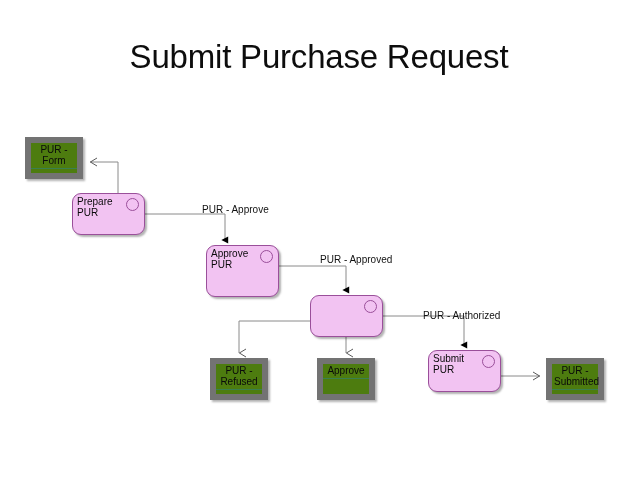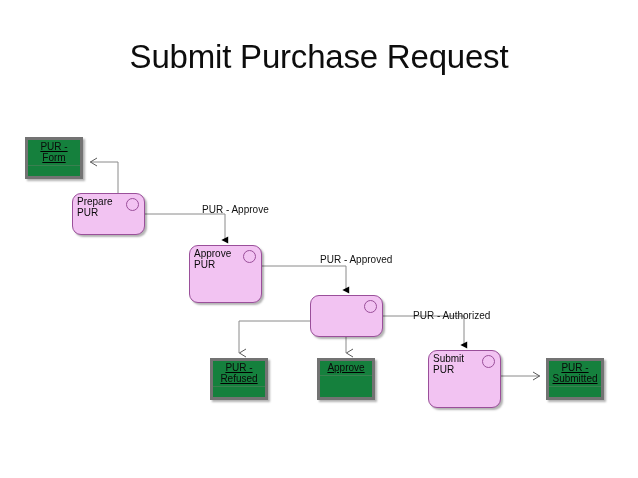--- a/index.html
+++ b/index.html
@@ -49,24 +49,23 @@
     left: 0; top: 0;
     width: 638px;
     height: 478px;
     pointer-events: none;
   }
 
   
   .obj-node {
     position: absolute;
     box-sizing: border-box;
-    background: #15803d;
-    border: 3px solid #737373;
+    background: #4d7c0f;
+    border: 6px solid #737373;
     box-shadow: 2px 2px 2px rgba(0,0,0,0.30);
-    text-decoration: underline;
   }
   .obj-node .obj-title {
     box-sizing: border-box;
     width: 100%;
     border-bottom: 1px solid #3a7f50;
     text-align: center;
     font-family: "Liberation Sans", sans-serif;
     font-size: 10px;
     line-height: 11px;
     color: #0a0a0a;
@@ -168,21 +167,21 @@
 
       <g>
         <path d="M501,376 L540,376" fill="none" stroke="#8a8a8a" stroke-width="1" marker-end="url(#arrow-open-left)"></path>
       </g>
     </svg>
 
     <div class="edge-label" style="left:202px; top:204px;">PUR - Approve</div>
 
     <div class="edge-label" style="left:320px; top:254px;">PUR - Approved</div>
 
-    <div class="edge-label" style="left:413px; top:310px;">PUR - Authorized</div>
+    <div class="edge-label" style="left:423px; top:310px;">PUR - Authorized</div>
 
     <div class="obj-node" style="left:25px; top:137px; width:58px; height:42px;">
       <div class="obj-title">PUR - Form</div>
     </div>
 
     <div class="obj-node" style="left:210px; top:358px; width:58px; height:42px;">
       <div class="obj-title">PUR -
 Refused</div>
     </div>
 
@@ -193,28 +192,28 @@
     <div class="obj-node" style="left:546px; top:358px; width:58px; height:42px;">
       <div class="obj-title">PUR -
 Submitted</div>
     </div>
 
     <div class="act-node" style="left:72px; top:193px; width:73px; height:42px;">
       <div class="act-title">Prepare PUR</div>
       <div class="act-badge"></div>
     </div>
 
-    <div class="act-node" style="left:189px; top:245px; width:73px; height:58px;">
+    <div class="act-node" style="left:206px; top:245px; width:73px; height:52px;">
       <div class="act-title">Approve PUR</div>
       <div class="act-badge"></div>
     </div>
 
     <div class="act-node center-title" style="left:310px; top:295px; width:73px; height:42px;">
       <div class="act-badge"></div>
     </div>
 
-    <div class="act-node" style="left:428px; top:350px; width:73px; height:58px;">
+    <div class="act-node" style="left:428px; top:350px; width:73px; height:42px;">
       <div class="act-title">Submit PUR</div>
       <div class="act-badge"></div>
     </div>
 
   </div>
 </div>
 
 </body></html>

